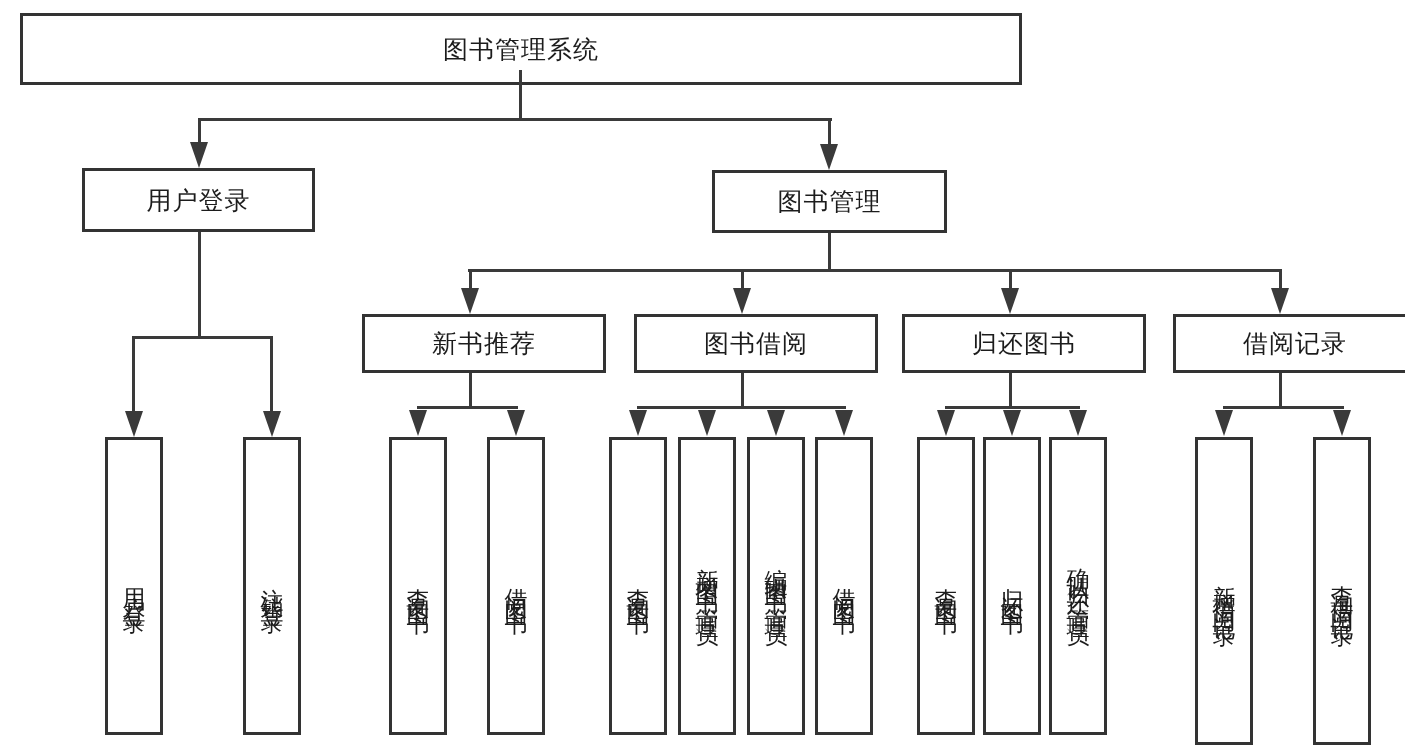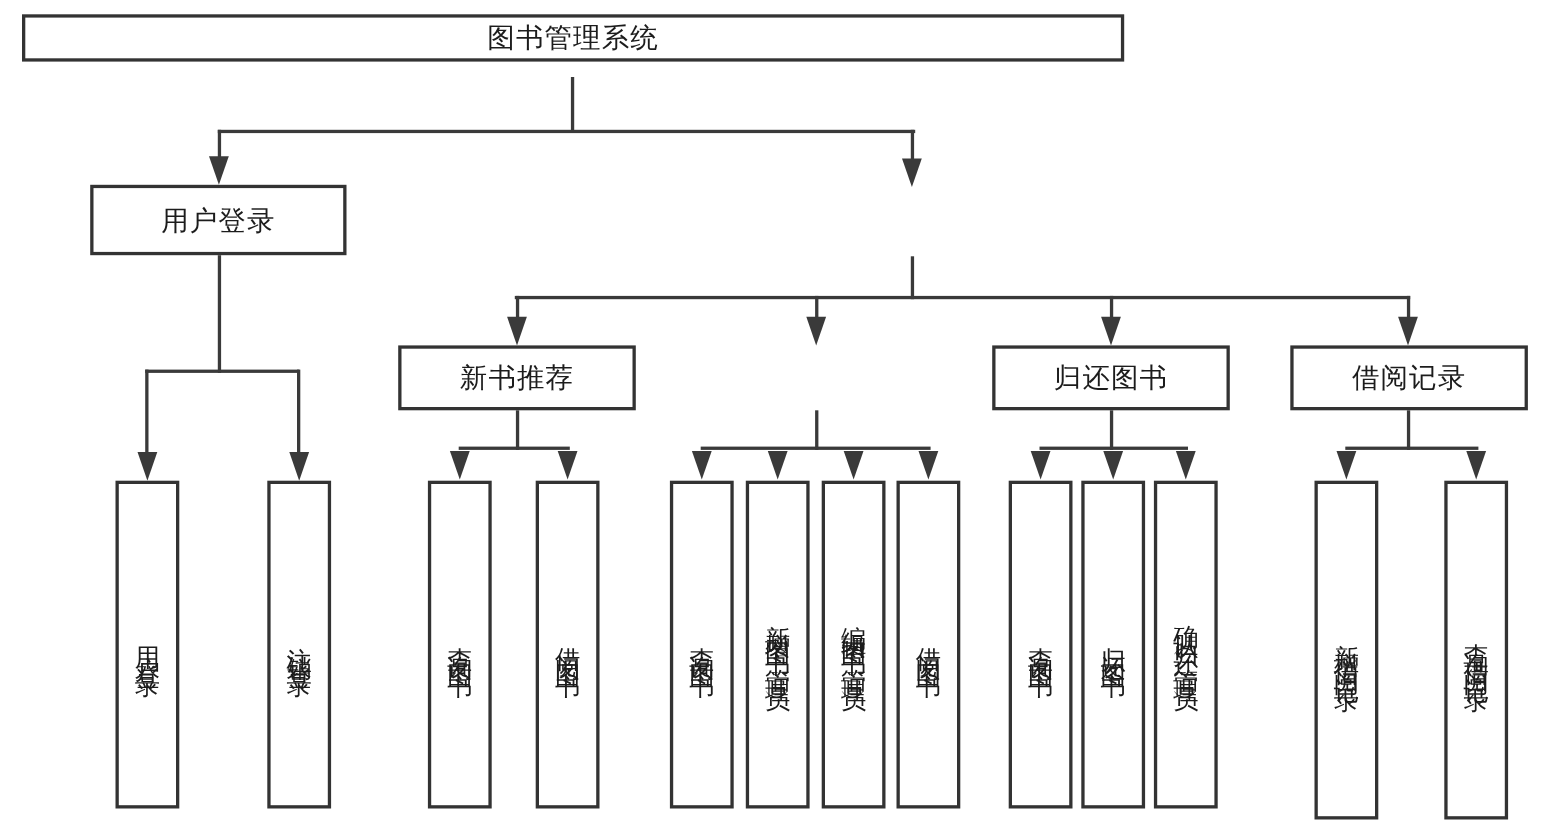--- a/index.html
+++ b/index.html
@@ -22,24 +22,24 @@
     border: 3px solid #333333;
     background: #ffffff;
     display: flex;
     align-items: center;
     justify-content: center;
     font-size: 25px;
     color: #1c1c1c;
     letter-spacing: 1px;
     white-space: nowrap;
   }
-  .root-box   { left: 20px;   top: 13px;  width: 1002px; height: 43px; }
+  .root-box   { left: 20px;   top: 13px;  width: 1002px; height: 72px; }
   .user-login { left: 82px;   top: 168px; width: 233px;  height: 64px; }
   .book-mgmt  { left: 712px;  top: 170px; width: 235px;  height: 63px; }
-  .l3 { top: 314px; height: 59px; width: 216px; }
+  .l3 { top: 314px; height: 59px; width: 244px; }
   .new-book-rec   { left: 362px;  }
   .book-borrow    { left: 634px;  }
   .current-borrow { left: 902px;  }
   .borrow-record  { left: 1173px; }
   
   .leaf {
     position: absolute;
     box-sizing: border-box;
     border: 3px solid #333333;
     background: #ffffff;
@@ -96,40 +96,42 @@
   <div class="box root-box">图书管理系统</div>
 
   <div class="vl" style="left:519px;top:70px;height:50px"></div>
   <div class="hl" style="left:198px;top:118px;width:634px"></div>
   <div class="vl" style="left:198px;top:118px;height:27px"></div>
   <div class="arrow" style="left:190px;top:142px"></div>
   <div class="vl" style="left:828px;top:118px;height:28px"></div>
   <div class="arrow" style="left:820px;top:144px"></div>
 
   <div class="box user-login">用户登录</div>
+  <div class="box book-mgmt">图书管理</div>
 
   <div class="vl" style="left:198px;top:232px;height:107px"></div>
   <div class="hl" style="left:132px;top:336px;width:140px"></div>
   <div class="vl" style="left:132px;top:336px;height:77px"></div>
   <div class="arrow" style="left:125px;top:411px"></div>
   <div class="vl" style="left:270px;top:336px;height:77px"></div>
   <div class="arrow" style="left:263px;top:411px"></div>
 
   <div class="vl" style="left:828px;top:233px;height:39px"></div>
   <div class="hl" style="left:468px;top:269px;width:814px"></div>
   <div class="vl" style="left:469px;top:269px;height:21px"></div>
   <div class="arrow" style="left:461px;top:288px"></div>
   <div class="vl" style="left:741px;top:269px;height:21px"></div>
   <div class="arrow" style="left:733px;top:288px"></div>
   <div class="vl" style="left:1009px;top:269px;height:21px"></div>
   <div class="arrow" style="left:1001px;top:288px"></div>
   <div class="vl" style="left:1279px;top:269px;height:21px"></div>
   <div class="arrow" style="left:1271px;top:288px"></div>
 
   <div class="box l3 new-book-rec">新书推荐</div>
+  <div class="box l3 book-borrow">图书借阅</div>
   <div class="box l3 current-borrow">归还图书</div>
   <div class="box l3 borrow-record">借阅记录</div>
 
   <div class="vl" style="left:469px;top:373px;height:36px"></div>
   <div class="hl" style="left:417px;top:406px;width:101px"></div>
   <div class="arrow" style="left:409px;top:410px"></div>
   <div class="arrow" style="left:507px;top:410px"></div>
 
   <div class="vl" style="left:741px;top:373px;height:36px"></div>
   <div class="hl" style="left:637px;top:406px;width:209px"></div>

